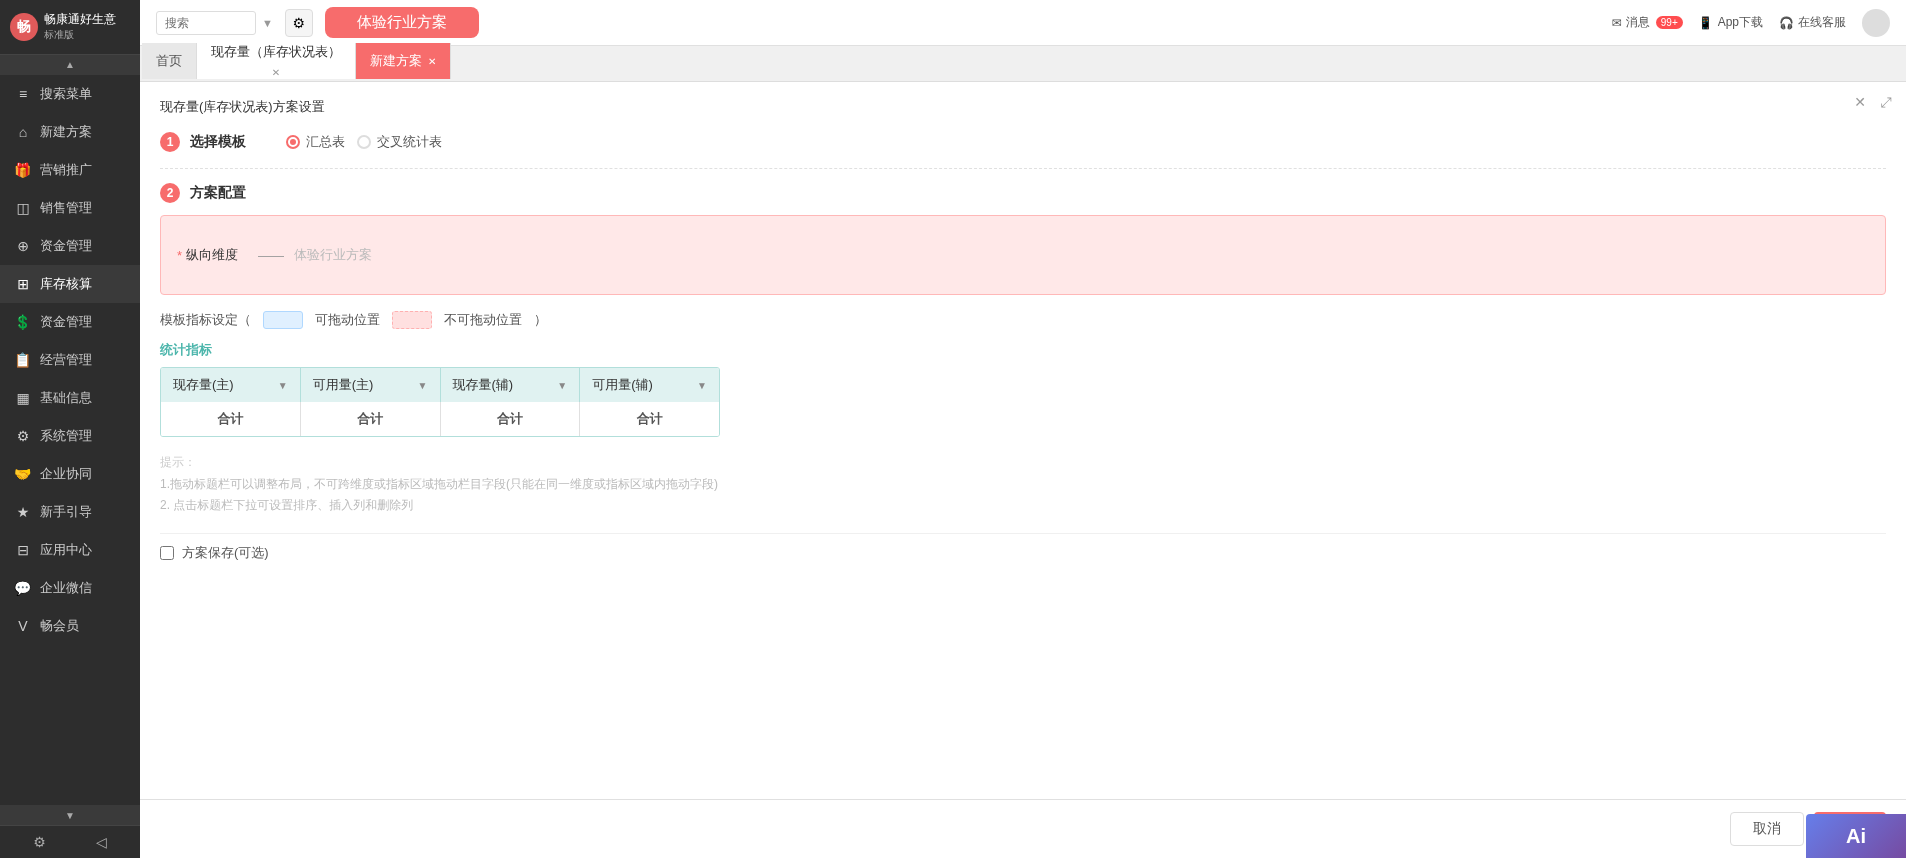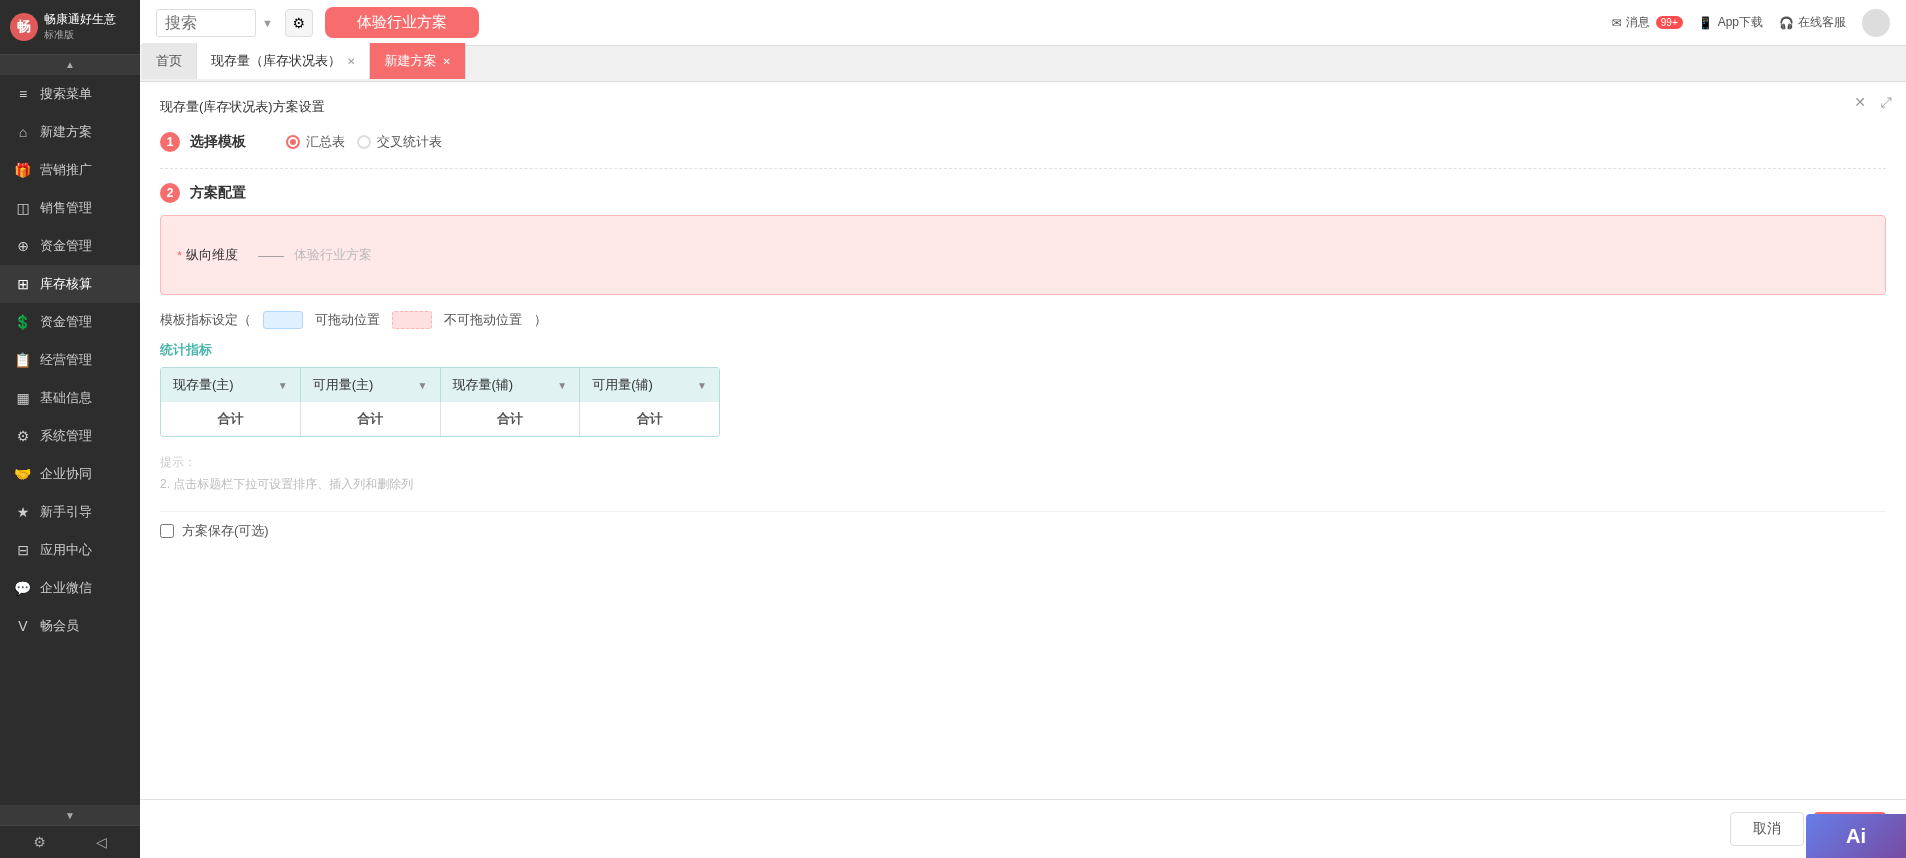--- a/index.html
+++ b/index.html
@@ -86,21 +86,21 @@
       border-bottom: 1px solid #e0e0e0;
       flex-shrink: 0;
     }
     .top-bar-left {
       display: flex; align-items: center; gap: 12px;
     }
     .top-bar-search {
       display: flex; align-items: center; gap: 6px;
     }
     .top-bar-search input {
-      border: 1px solid #ddd; border-radius: 3px; padding: 4px 8px; font-size: 16px; width: 120px; outline: none;
+      border: 1px solid #ddd; border-radius: 3px; padding: 4px 8px; font-size: 12px; width: 120px; outline: none;
     }
     .top-bar-gear {
       width: 28px; height: 28px; background: #f5f5f5; border: 1px solid #ddd; border-radius: 4px;
       display: flex; align-items: center; justify-content: center; cursor: pointer; font-size: 14px;
     }
     .top-bar-btn {
       background: #f76c6c; color: #fff; border: none; padding: 6px 32px; border-radius: 8px;
       font-size: 15px; cursor: pointer;
     }
     .top-bar-right {
@@ -133,20 +133,21 @@
       height: 36px;
       font-size: 13px;
       cursor: pointer;
       border-right: 1px solid #ddd;
       background: #e8e8e8;
       color: #555;
     }
     .tab-item.active {
       background: #fff;
       color: #333;
+      flex-direction: column;
     }
     .tab-item .tab-close {
       font-size: 10px; color: #999; cursor: pointer;
     }
     .tab-item.new-scheme {
       background: #f76c6c; color: #fff;
     }
     .tab-item.new-scheme .tab-close { color: #fff; }
     .tab-home { padding: 0 14px; height: 36px; display: flex; align-items: center; font-size: 13px; color: #555; cursor: pointer; border-right: 1px solid #ddd; background: #e8e8e8; }
 
@@ -524,20 +525,21 @@
             <div class="stats-col-body">合计</div>
             <div class="stats-col-body">合计</div>
             <div class="stats-col-body">合计</div>
             <div class="stats-col-body">合计</div>
           </div>
         </div>
 
         
         <div class="tips-area">
           <span class="tips-title">提示：</span>
+          <div>1.拖动标题栏可以调整布局，不可跨维度或指标区域拖动栏目字段(只能在同一维度或指标区域内拖动字段)</div>
           <div>2. 点击标题栏下拉可设置排序、插入列和删除列</div>
         </div>
       </div>
 
       <div class="save-area">
         <input type="checkbox" class="save-checkbox" style="">
         <span>方案保存(可选)</span>
       </div>
 
     </div>

